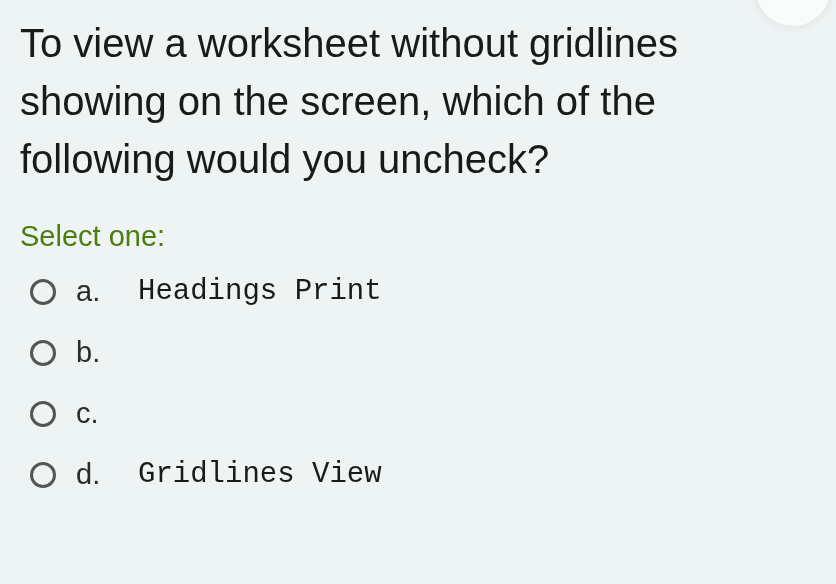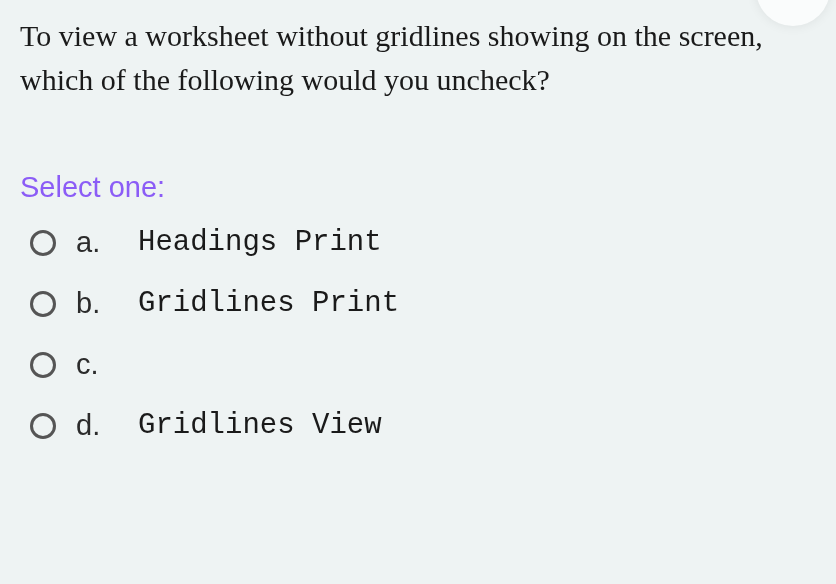--- a/index.html
+++ b/index.html
@@ -9,29 +9,29 @@
     background:#eef3f3;
     font-family:Georgia,"Times New Roman",serif;
     color:#1a1a1a;
     box-sizing:border-box;
     position:relative;
   }
   .container{
     padding:14px 20px 20px 20px;
   }
   .question{
-    font-size:30px;
+    font-size:40px;
     line-height:1.45;
-    margin-bottom:70px;
-    font-family:Liberation Serif, serif;
+    margin-bottom:32px;
+    font-family:Liberation Sans, sans-serif;
   }
   .prompt{
     font-size:29px;
     font-family:Arial,Helvetica,sans-serif;
-    color:#8b5cf6;
+    color:#4d7c0f;
     margin-bottom:22px;
   }
   .options{
     display:flex;
     flex-direction:column;
     gap:28px;
     padding-left:10px;
   }
   .option{
     display:flex;
@@ -83,21 +83,20 @@
 
     <label class="option">
       <span class="radio"></span>
       <span class="letter">a.</span>
       <span class="answer">Headings Print</span>
     </label>
 
     <label class="option">
       <span class="radio"></span>
       <span class="letter">b.</span>
-      <span class="answer">Gridlines Print</span>
     </label>
 
     <label class="option">
       <span class="radio"></span>
       <span class="letter">c.</span>
     </label>
 
     <label class="option">
       <span class="radio"></span>
       <span class="letter">d.</span>

